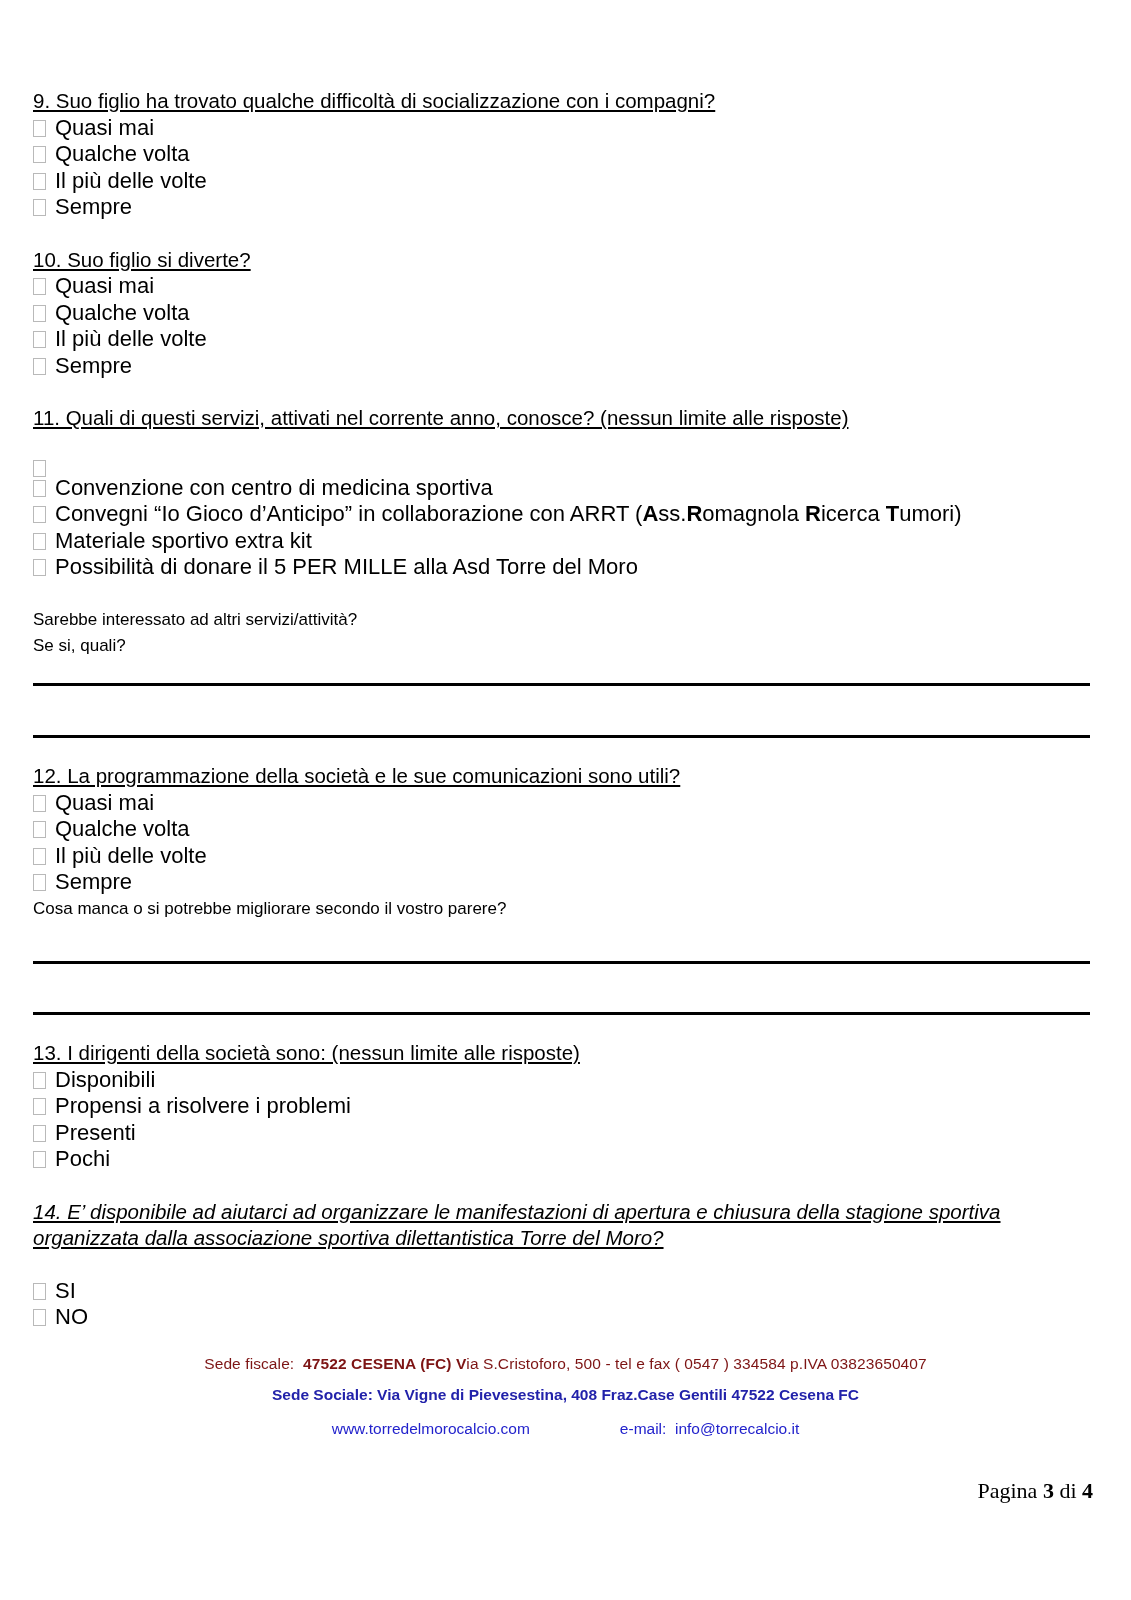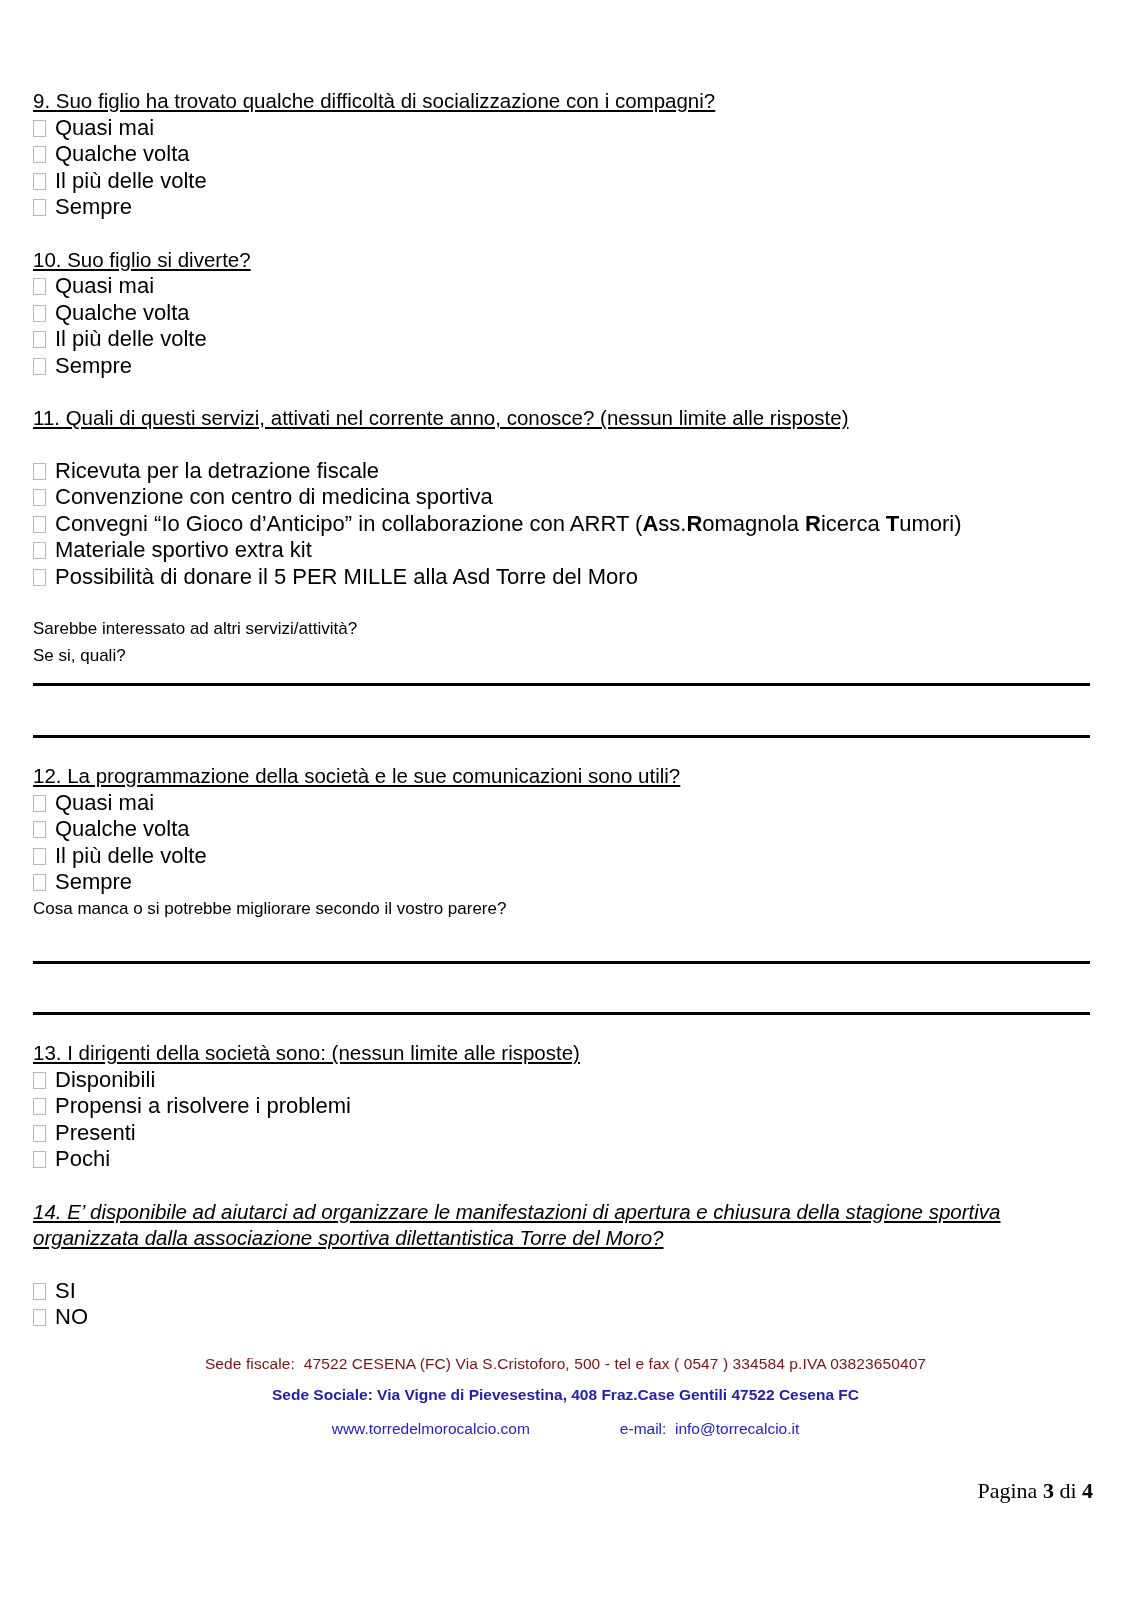--- a/index.html
+++ b/index.html
@@ -86,21 +86,21 @@
     left: 0;
     width: 1131px;
     text-align: center;
   }
   .f-line1 {
     top: 1355px;
     color: #7d1414;
     font-size: 15.5px;
     letter-spacing: 0.1px;
   }
-  .f-line1 .b { font-weight: normal; }
+  .f-line1 .b { font-weight: bold; }
   .f-line2 {
     top: 1386px;
     color: #2222aa;
     font-size: 15.5px;
     font-weight: bold;
   }
   .f-line3 {
     top: 1420px;
     color: #2222cc;
     font-size: 15.5px;
@@ -162,21 +162,20 @@
       <span class="box"></span>
       <span class="lbl">Sempre</span>
     </div>
 
     <div class="spacer-sm"></div>
 
     <div class="q-title">11. Quali di questi servizi, attivati nel corrente anno, conosce? (nessun limite alle risposte)</div>
     <div class="spacer-sm"></div>
     <div class="opt">
       <span class="box"></span>
-      <span class="lbl">Ricevuta per la detrazione fiscale</span>
     </div>
     <div class="opt">
       <span class="box"></span>
       <span class="lbl">Convenzione con centro di medicina sportiva</span>
     </div>
     <div class="opt">
       <span class="box"></span>
       <span class="lbl"><span>Convegni “Io Gioco d’Anticipo” in collaborazione con ARRT (</span><b>A</b><span>ss.</span><b>R</b><span>omagnola </span><b>R</b><span>icerca </span><b>T</b><span>umori)</span></span>
     </div>
     <div class="opt">

